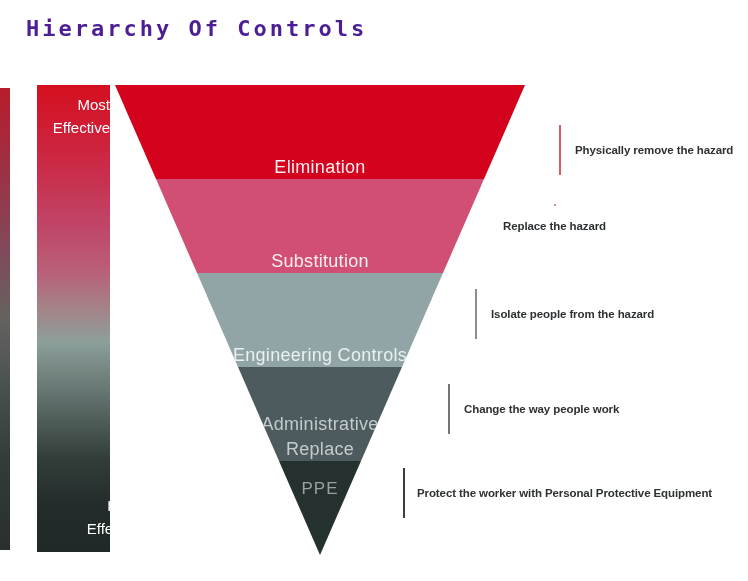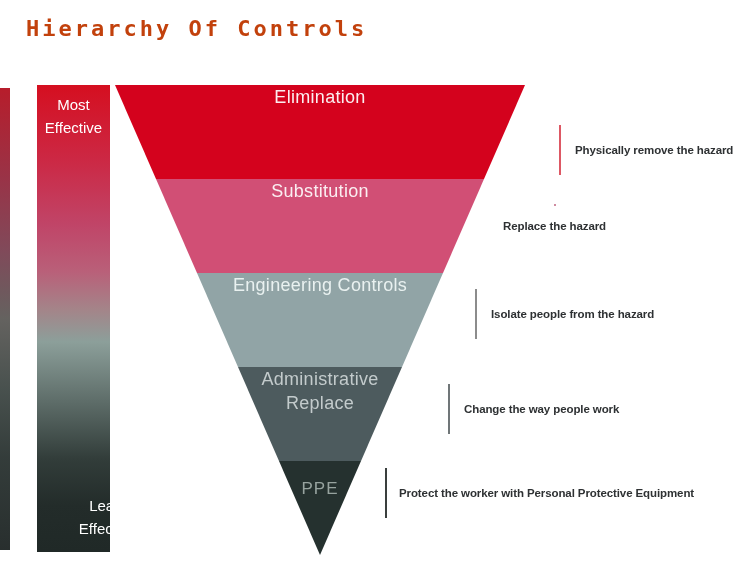--- a/index.html
+++ b/index.html
@@ -9,21 +9,21 @@
     background:#ffffff;
     overflow:hidden;
     font-family:"Liberation Sans", sans-serif;
   }
 
   
   .title{
     position:absolute;left:26px;top:16px;
     font-family:"DejaVu Sans Mono", monospace;
     font-weight:bold;font-size:22px;letter-spacing:3px;
-    color:#c2410c;white-space:nowrap;
+    color:#4c1d95;white-space:nowrap;
   }
 
   
   .shadow-strip{
     position:absolute;left:0;top:88px;width:10px;height:462px;
     background:linear-gradient(180deg,
       #b31120 0%, #93293e 20%, #7a4051 35%, #5c5a57 50%,
       #3f4845 65%, #293230 80%, #1d2423 100%);
     opacity:.95;
   }
@@ -32,34 +32,34 @@
   .scale-bar{
     position:absolute;left:37px;top:85px;width:73px;height:467px;
     background:linear-gradient(180deg,
       #d50f20 0%, #cc2844 16%, #c04568 30%, #b96079 40%,
       #a48489 48%, #8c9f9a 55%, #5d6c68 68%, #323d3a 80%,
       #232c2a 90%, #202927 100%);
     display:flex;flex-direction:column;justify-content:space-between;
   }
   .scale-label{
     color:#ffffff;font-size:15px;line-height:1.55;
-    text-align:center;width:100%;
+    text-align:right;width:100%;
   }
   .scale-label.top{padding-top:8px;}
   .scale-label.bottom{padding-bottom:12px;margin-left:34px;}
 
   
   .pyramid{
     position:absolute;left:115px;top:85px;width:410px;height:470px;
     clip-path:polygon(0 0, 100% 0, 50% 100%);
     display:flex;flex-direction:column;
   }
   .band{
     width:100%;height:94px;
-    display:flex;align-items:flex-start;justify-content:center;
+    display:flex;align-items:flex-end;justify-content:center;
     text-align:center;
   }
   .band-label{
     font-size:18px;letter-spacing:.3px;line-height:1.35;
   }
   .band:nth-child(4) .band-label{max-width:175px;}
   .band:nth-child(5){align-items:flex-start;}
   .band:nth-child(5) .band-label{padding-top:17px;font-size:17px;letter-spacing:1px;}
 
   
@@ -69,21 +69,21 @@
   }
   .tick{display:block;width:2px;height:50px;flex:0 0 2px;}
   .note{
     font-size:11.5px;font-weight:bold;letter-spacing:-.1px;
     color:#2e3133;white-space:nowrap;
   }
   .a1{left:527px;top:125px;padding-left:32px;}
   .a2{left:503px;top:204px;flex-direction:column;}
   .a3{left:475px;top:289px;}
   .a4{left:448px;top:384px;}
-  .a5{left:385px;top:468px;gap:12px;}
+  .a5{left:403px;top:468px;gap:12px;}
 </style>
 </head>
 <body>
 
 <div class="canvas">
 
   <div class="title">Hierarchy Of Controls</div>
 
   <div class="shadow-strip"></div>
 

